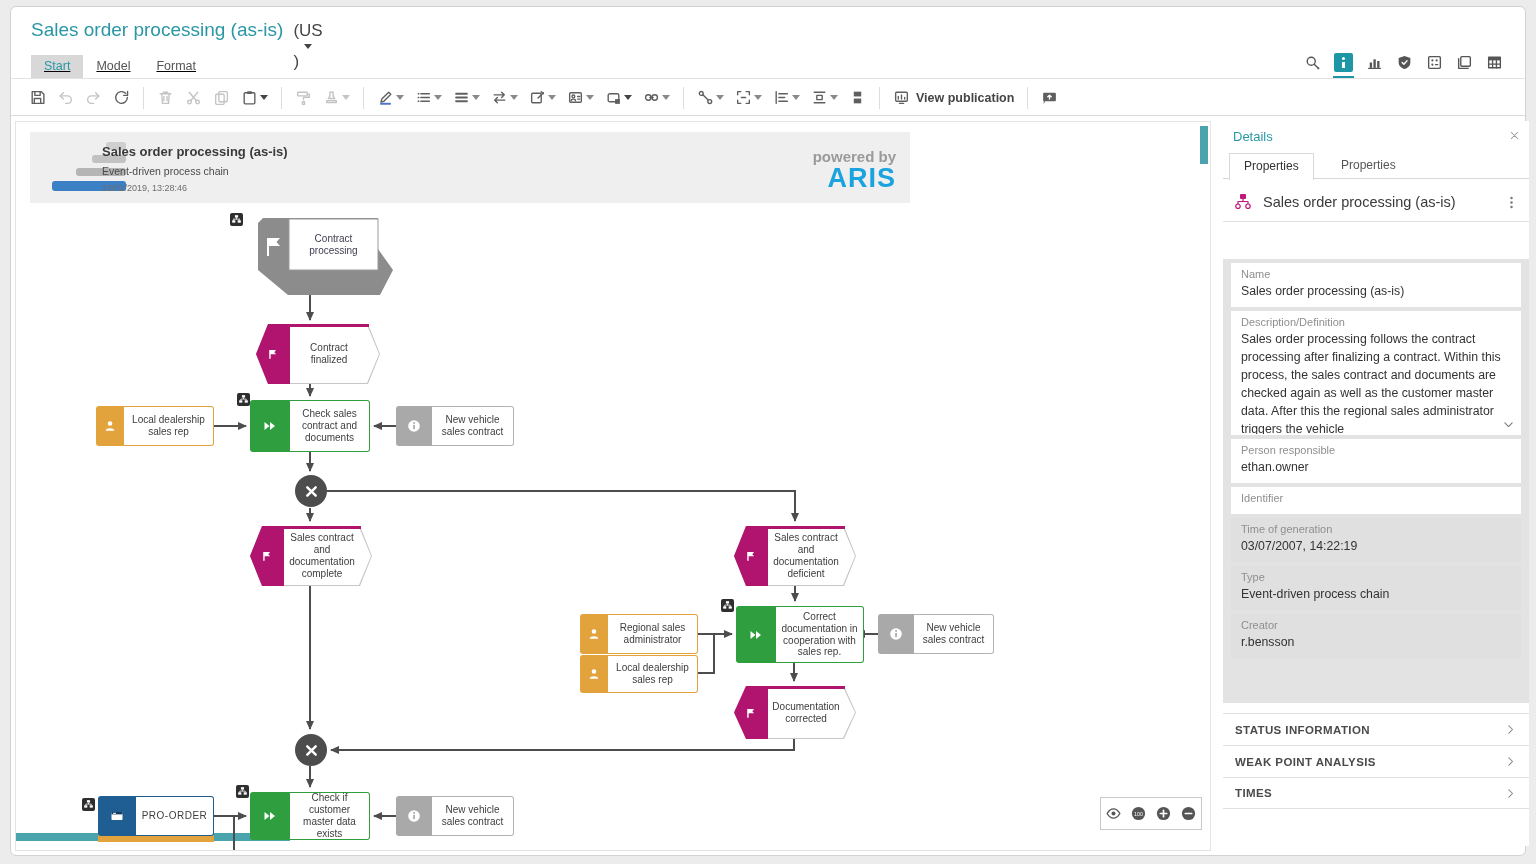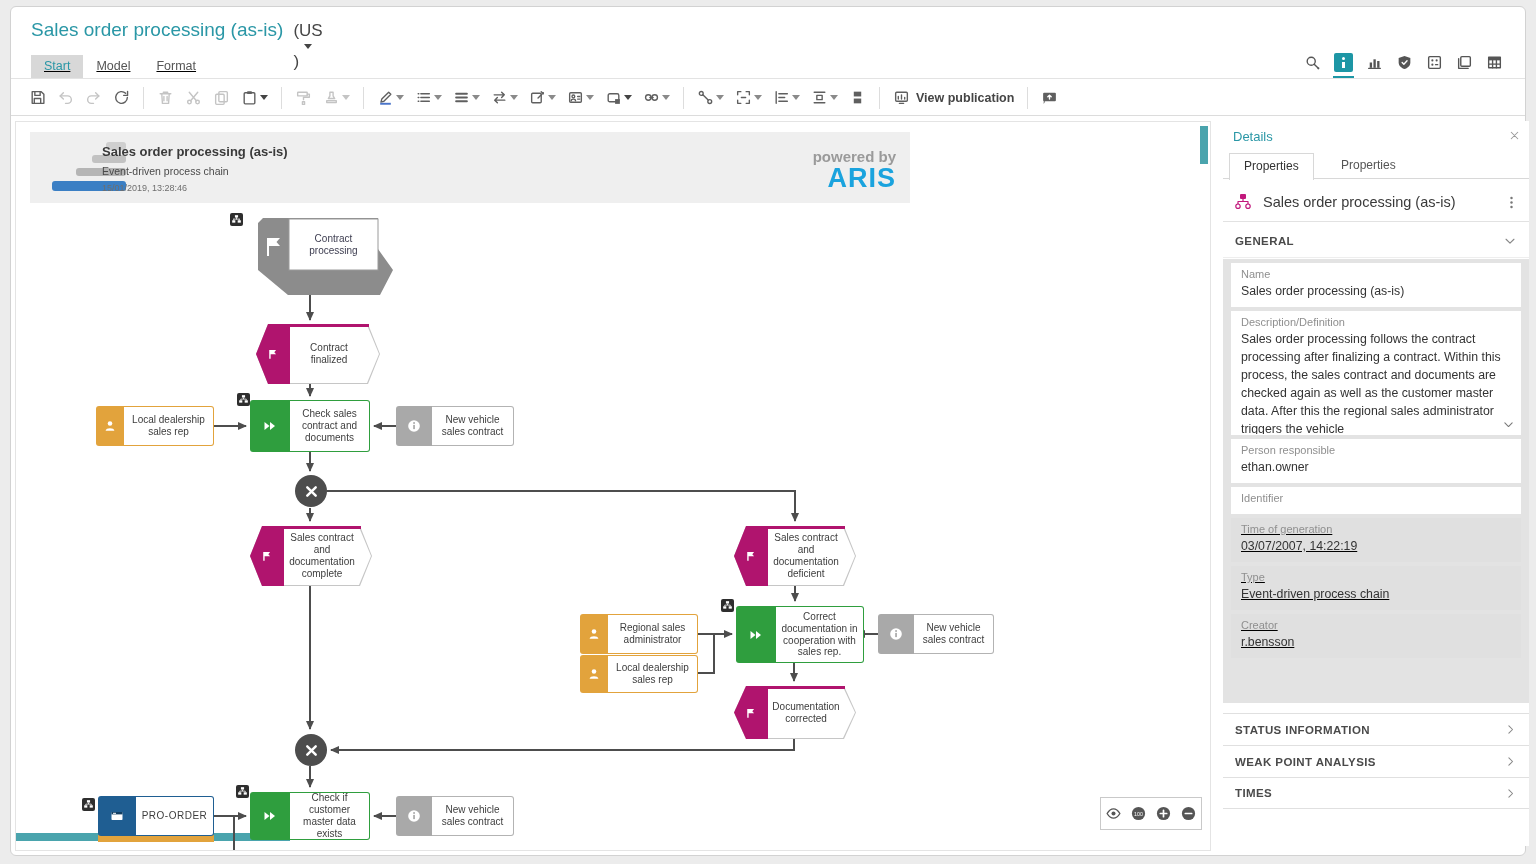--- a/index.html
+++ b/index.html
@@ -109,21 +109,21 @@
   .dt-tab.plain { left:104px; top:0; }
   .dt-model { position:absolute; left:0; top:62px; width:100%; height:39px; border-bottom:1px solid #e2e2e2;
               display:flex; align-items:center; padding:0 10px; gap:10px; }
   .dt-model-title { font-size:14.5px; color:#3a3a3a; flex:1; }
   .dt-general { position:absolute; left:0; top:104px; width:100%; height:33px; display:flex; align-items:center;
                 justify-content:space-between; padding:0 12px; font-size:11.5px; font-weight:bold;
                 color:#4a4a4a; letter-spacing:.4px; border-bottom:1px solid #eee; }
   .dt-fields { position:absolute; left:0; top:138px; width:100%; height:444px; background:#e3e3e3;
                padding:4px 8px; overflow:hidden; }
   .fld { background:#fff; margin-bottom:4px; padding:5px 10px 6px; position:relative; }
-  .fld.ro { background:#e0e0e0;text-decoration:underline; }
+  .fld.ro { background:#e0e0e0; }
   .fld .lab { font-size:11px; color:#8f8f8f; margin-bottom:2px; }
   .fld .val { font-size:12.3px; color:#333; line-height:18px; }
   .fld.desc .val { height:104px; overflow:hidden; }
   .fld .fld-chev { position:absolute; right:6px; bottom:4px; color:#777; }
   .dt-sections { position:absolute; left:0; top:592px; width:100%; }
   .dt-sec { height:32px; border-top:1px solid #e0e0e0; display:flex; align-items:center;
             justify-content:space-between; padding:0 12px; font-size:11.5px; font-weight:bold;
             color:#4a4a4a; letter-spacing:.4px; }
   .dt-sec:last-child { border-bottom:1px solid #e0e0e0; }
   .dt-buttons { position:absolute; left:0; top:694px; width:100%; display:flex; justify-content:space-around;
@@ -689,26 +689,20 @@
         <circle cx="15" cy="14.2" r="2.2" style="fill:#fff;stroke:#c2187c;stroke-width:1.2"></circle>
       </svg>
       <span class="dt-model-title">Sales order processing (as-is)</span>
       <svg class="ic" viewBox="0 0 16 16" style="width:15px;height:15px;color:#777">
           <circle class="fill" cx="8" cy="3.2" r="1.3"></circle>
           <circle class="fill" cx="8" cy="8" r="1.3"></circle>
           <circle class="fill" cx="8" cy="12.8" r="1.3"></circle>
         </svg>
     </div>
 
-    <div class="dt-general">
-      <span>GENERAL</span>
-      <svg class="ic" viewBox="0 0 16 16" style="width:14px;height:14px;color:#888">
-          <path d="M3.5 6 8 10.5 12.5 6"></path>
-        </svg>
-    </div>
 
     <div class="dt-fields">
       <div class="fld" style="height:44px">
         <div class="lab">Name</div>
         <div class="val">Sales order processing (as-is)</div>
       </div>
       <div class="fld desc" style="height:124px">
         <div class="lab">Description/Definition</div>
         <div class="val">Sales order processing follows the contract processing after finalizing a contract. Within this process, the sales contract and documents are checked again as well as the customer master data. After this the regional sales administrator triggers the vehicle</div>
         <span class="fld-chev">

